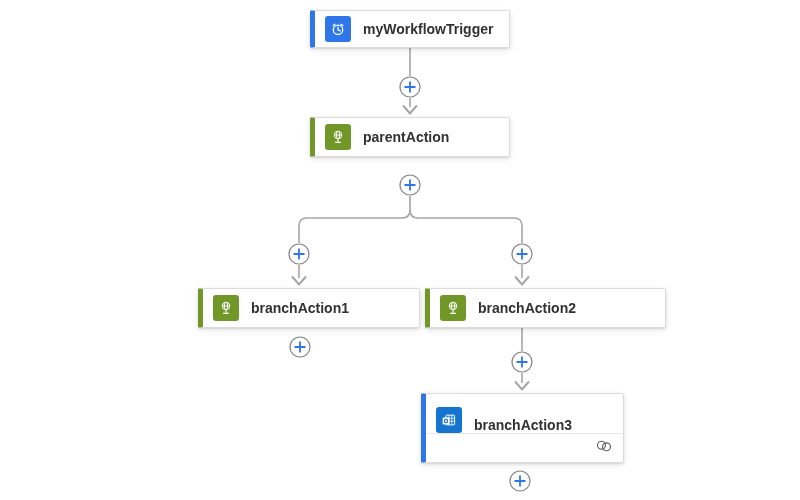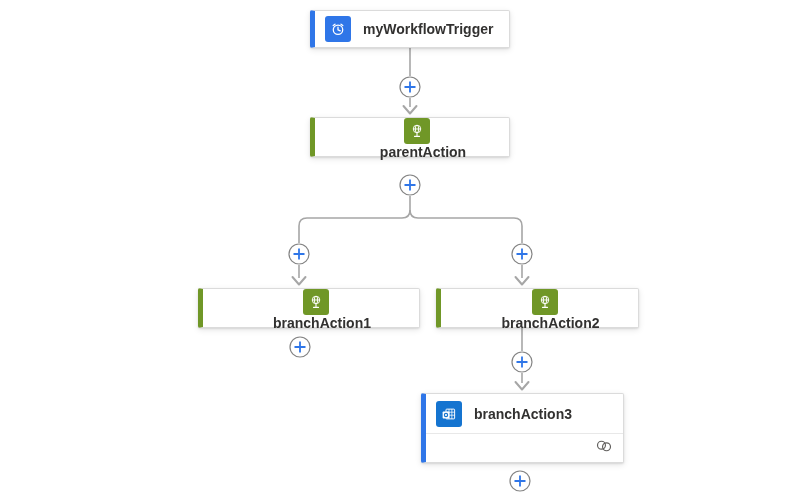--- a/index.html
+++ b/index.html
@@ -7,44 +7,44 @@
     position:relative;width:800px;height:500px;overflow:hidden;background:#ffffff;
     font-family:"Liberation Sans","DejaVu Sans",sans-serif;
   }
   .wires{position:absolute;left:0;top:0;width:800px;height:500px;pointer-events:none;}
   .node{
     position:absolute;box-sizing:border-box;background:#fff;
     border:1px solid #dbdbdb;border-left:5px solid #2F76E8;border-radius:2px;
     box-shadow:0 1px 2px rgba(0,0,0,.10),0 2px 6px rgba(0,0,0,.10);
     display:flex;align-items:center;padding-left:10px;cursor:pointer;z-index:2;
   }
-  .node.green{border-left-color:#709727;flex-direction:column;}
+  .node.green{border-left-color:#709727;}
   .node.multi{display:block;padding-left:0;}
-  .node .row{display:flex;align-items:center;height:39px;padding-left:10px;}
+  .node .row{display:flex;align-items:flex-end;height:39px;padding-left:10px;}
   .node .footer{
     height:28px;border-top:1px solid #e8e8e8;display:flex;align-items:center;
     justify-content:flex-end;padding-right:10px;
   }
   .nicon{
     width:26px;height:26px;border-radius:3px;flex:none;
     display:flex;align-items:center;justify-content:center;
   }
   .nicon.blue{background:#2F76E8;}
   .nicon.green{background:#709727;}
   .nicon.outlook{background:#1574D0;}
   .nlabel{margin-left:12px;font-size:14px;font-weight:700;color:#323130;white-space:nowrap;}
   .plus{
     position:absolute;width:22px;height:22px;padding:0;margin:0;border:none;background:transparent;
     cursor:pointer;z-index:3;line-height:0;
   }
   
   .n-trigger{left:310px;top:10px;width:200px;height:38px;}
   .n-parent{left:310px;top:117px;width:200px;height:40px;}
   .n-branch1{left:198px;top:288px;width:222px;height:40px;}
-  .n-branch2{left:436px;top:288px;width:203px;height:40px;}
+  .n-branch2{left:425px;top:288px;width:241px;height:40px;}
   .n-branch3{left:421px;top:393px;width:203px;height:70px;}
   
   .p1{left:399px;top:76px;} .p2{left:399px;top:174px;}
   .p3{left:288px;top:243px;} .p4{left:511px;top:243px;}
   .p5{left:511px;top:351px;} .p6{left:289px;top:336px;}
   .p7{left:509px;top:470px;}
 </style>
 </head>
 <body>
 

